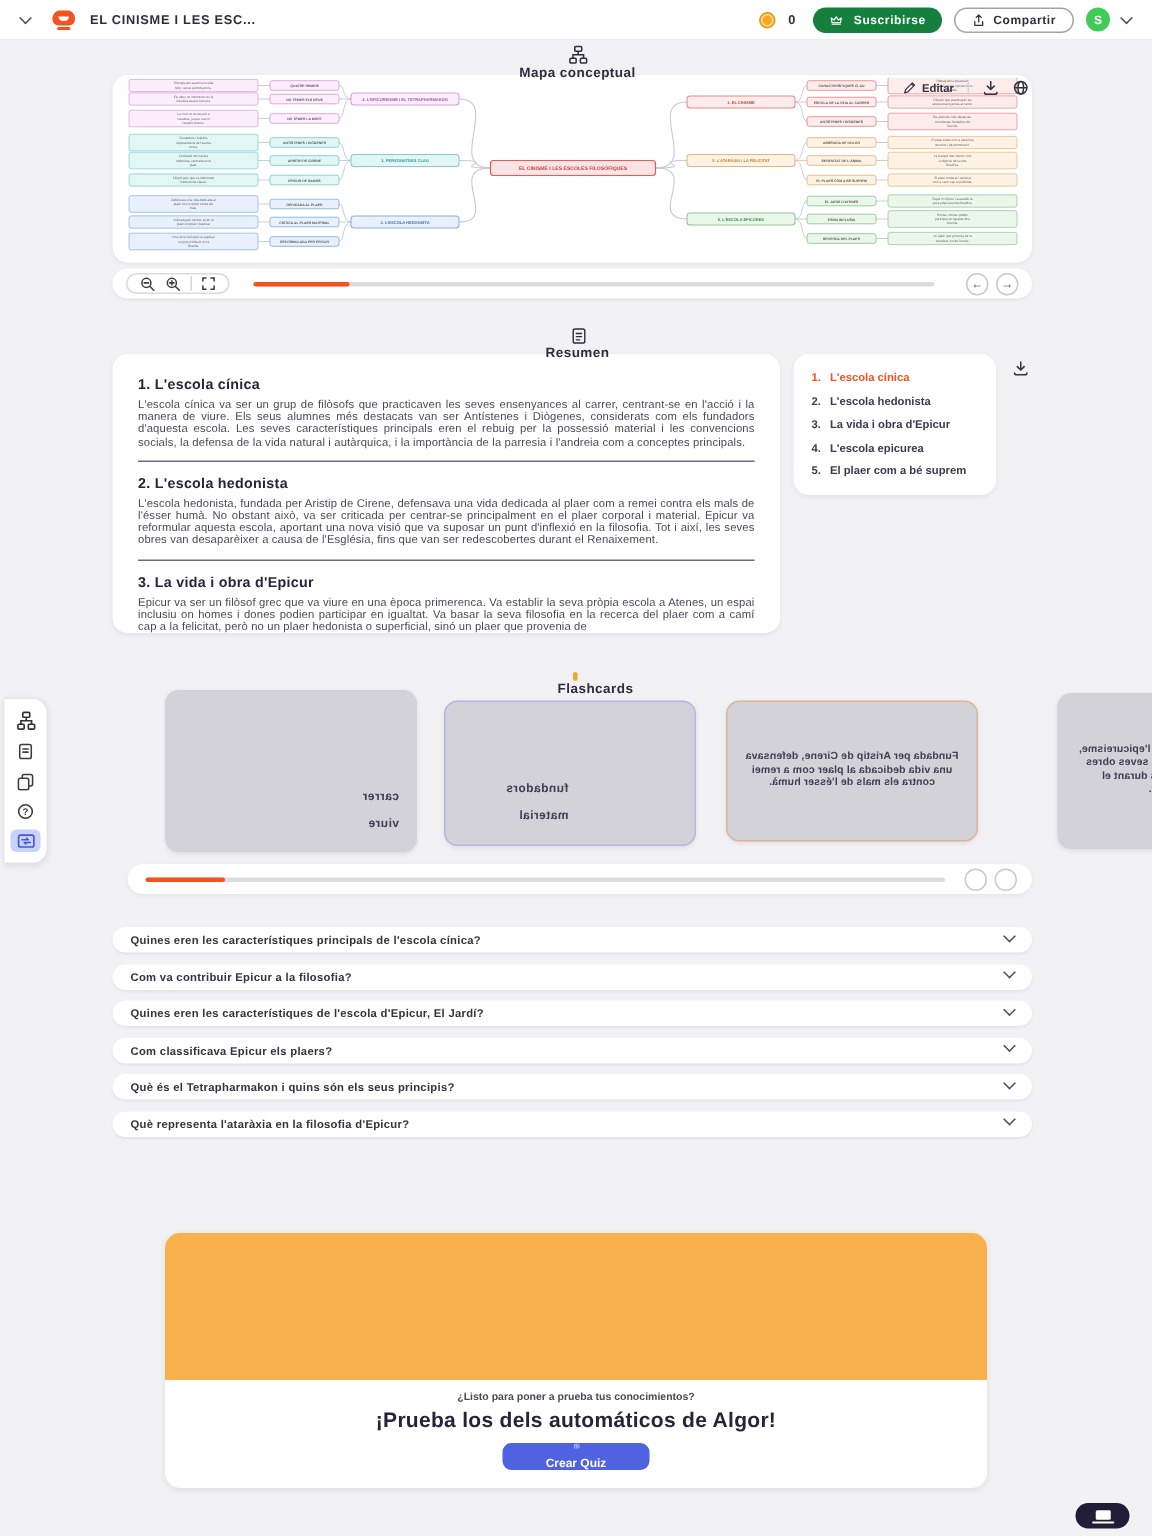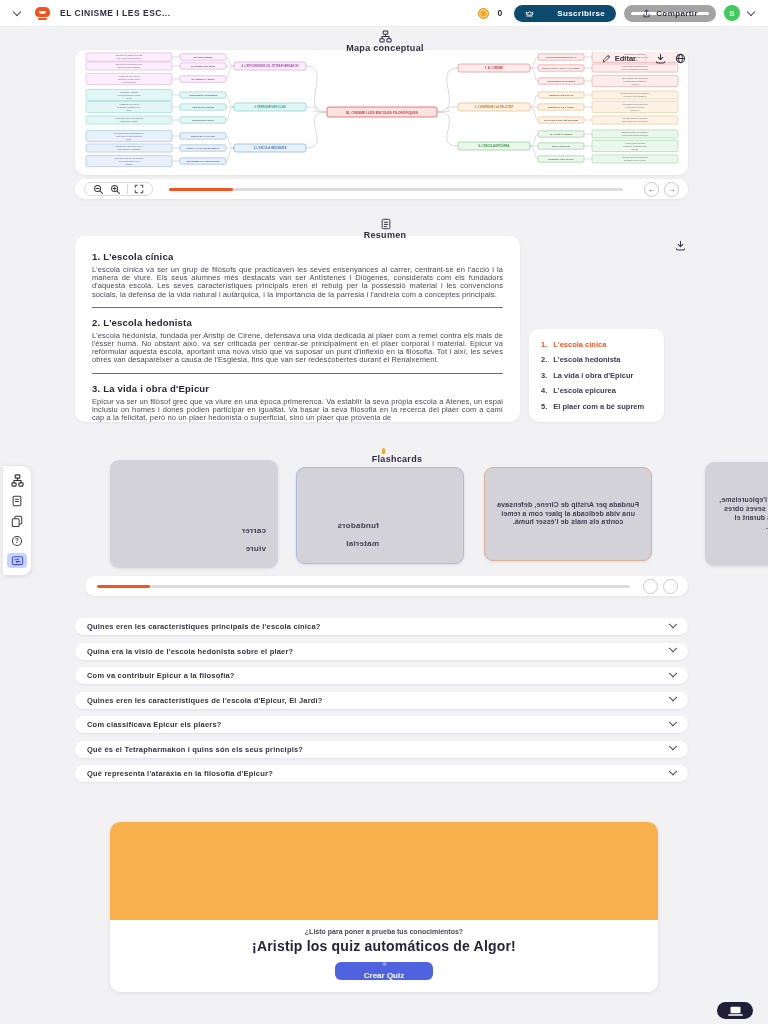--- a/index.html
+++ b/index.html
@@ -10,22 +10,22 @@
   .topbar { position:absolute; left:0; top:0; width:768px; height:27px; background:#fff; border-bottom:1px solid #ececf0; display:flex; align-items:center; padding:0 14px; z-index:30; }
   .chev { width:6px; height:6px; border-right:1.4px solid #4a4956; border-bottom:1.4px solid #4a4956; transform:rotate(45deg); display:inline-block; margin-top:-3px; }
   .logo { width:17px; height:15px; margin:0 9px 0 14px; position:relative; }
   .logo .head { position:absolute; left:1px; top:1px; width:15px; height:10px; background:#f4531f; border-radius:5px 5px 4px 4px; }
   .logo .mouth { position:absolute; left:5px; top:5px; width:7px; height:3.5px; background:#fff; border-radius:0 0 4px 4px; }
   .logo .base { position:absolute; left:4px; top:12px; width:9px; height:2.5px; background:#f4531f; border-radius:2px; }
   .doc-title { font-size:8.5px; font-weight:700; letter-spacing:.5px; color:#2e2d3d; }
   .topbar .right { margin-left:auto; display:flex; align-items:center; gap:8px; }
   .coin { width:11px; height:11px; border-radius:50%; background:#f6a623; border:1.6px solid #e8941a; box-shadow:inset 0 0 0 1.5px #ffd27d; }
   .coin-count { font-size:8.5px; font-weight:700; margin-right:4px; }
-  .btn-sub { display:flex; align-items:center; gap:23px; background:#0c4a6e; color:#fff; border:none; height:17px; padding:0 11px; border-radius:9px; font-size:8px; font-weight:700; letter-spacing:.4px; font-family:inherit; }
-  .btn-share { display:flex; align-items:center; gap:5px; background:#fff; color:#2e2d3d; border:7px solid #a3a3a3; height:17px; padding:0 11px; border-radius:9px; font-size:8px; font-weight:700; letter-spacing:.4px; font-family:inherit; }
+  .btn-sub { display:flex; align-items:center; gap:7px; background:#15803d; color:#fff; border:none; height:17px; padding:0 11px; border-radius:9px; font-size:8px; font-weight:700; letter-spacing:.4px; font-family:inherit; }
+  .btn-share { display:flex; align-items:center; gap:5px; background:#fff; color:#2e2d3d; border:1px solid #a3a3a3; height:17px; padding:0 11px; border-radius:9px; font-size:8px; font-weight:700; letter-spacing:.4px; font-family:inherit; }
   .avatar { width:16px; height:16px; border-radius:50%; background:#3fca5a; color:#fff; font-size:8px; font-weight:700; display:flex; align-items:center; justify-content:center; }
 
   
   .col { position:absolute; left:75px; top:27px; width:613px; }
 
   .sec-head { display:flex; align-items:center; height:16px; margin-top:3px; position:relative;flex-direction:column; }
   .sec-bar { width:3px; height:13px; border-radius:2px; margin-left:4px; }
   .sec-icon { margin-left:8px; display:flex; }
   .sec-title { font-size:9px; font-weight:700; letter-spacing:.3px; margin-left:7px; color:#2e2d3d; }
   .sec-title.pad { margin-left:31px; }
@@ -36,21 +36,21 @@
 
   
   .map-card { margin-top:4px; background:#fff; border-radius:10px; height:125px; box-shadow:0 1px 3px rgba(40,40,60,.07); overflow:hidden; padding:2px 5px; }
   .map-toolbar { margin-top:4px; background:#fff; border-radius:10px; height:20px; box-shadow:0 1px 3px rgba(40,40,60,.07); display:flex; align-items:center; padding:0 9px; }
   .zoom-pill { display:flex; align-items:center; gap:6px; border:1px solid #d9d9de; border-radius:9px; height:14px; padding:0 8px; }
   .track { flex:1; height:3px; border-radius:2px; background:#dcdcdf; margin:0 16px; position:relative; }
   .track .fill { position:absolute; left:0; top:0; bottom:0; border-radius:2px; background:#f4531f; }
   .circ-btn { width:15px; height:15px; border-radius:50%; border:1px solid #c9c9cf; background:#fff; display:flex; align-items:center; justify-content:center; font-size:8px; color:#3c3b49; margin-left:5px; }
 
   
-  .sum-wrap { display:flex; gap:9px; margin-top:2px; align-items:flex-end; }
+  .sum-wrap { display:flex; gap:9px; margin-top:2px; align-items:flex-start; }
   .sum-card { width:445px; height:186px; background:#fff; border-radius:10px; box-shadow:0 1px 3px rgba(40,40,60,.07); padding:15px 17px; overflow:hidden; }
   .sum-card h3 { font-size:9.5px; font-weight:800; color:#25243a; margin-bottom:4px; letter-spacing:.2px; }
   .sum-card p { font-size:7.5px; line-height:8.2px; color:#4a4958; text-align:justify; letter-spacing:.1px; }
   .sum-div { border-top:1px solid #6e6d80; margin:8px 0 9px; }
   .toc-card { width:135px; background:#fff; border-radius:10px; box-shadow:0 1px 3px rgba(40,40,60,.07); padding:11px 10px 11px 12px; }
   .toc-item { display:flex; gap:6px; font-size:7.5px; font-weight:700; color:#3c3b4d; line-height:9.5px; margin-bottom:6px; }
   .toc-item:last-child { margin-bottom:0; }
   .toc-item.active { color:#f4531f; }
 
   
@@ -469,24 +469,20 @@
   </span>
 </div>
 
 <div class="qa-col">
   <div class="qa-rows" id="qa-rows">
       <div class="qa-row">
         <span class="qa-q">Quines eren les característiques principals de l'escola cínica?</span>
         <span class="qa-chev"></span>
       </div>
       <div class="qa-row">
-        <span class="qa-q">Quina era la visió de l'escola hedonista sobre el plaer?</span>
-        <span class="qa-chev"></span>
-      </div>
-      <div class="qa-row">
         <span class="qa-q">Com va contribuir Epicur a la filosofia?</span>
         <span class="qa-chev"></span>
       </div>
       <div class="qa-row">
         <span class="qa-q">Quines eren les característiques de l'escola d'Epicur, El Jardí?</span>
         <span class="qa-chev"></span>
       </div>
       <div class="qa-row">
         <span class="qa-q">Com classificava Epicur els plaers?</span>
         <span class="qa-chev"></span>
@@ -499,21 +495,21 @@
         <span class="qa-q">Què representa l'ataràxia en la filosofia d'Epicur?</span>
         <span class="qa-chev"></span>
       </div>
     </div>
 </div>
 
 <div class="promo">
   <div class="promo-img"></div>
   <div class="promo-body">
     <div class="promo-kicker">¿Listo para poner a prueba tus conocimientos?</div>
-    <div class="promo-head">¡Aristip los quiz automáticos de Algor!</div>
+    <div class="promo-head">¡Prueba los dels automáticos de Algor!</div>
     <button class="promo-btn">
       <svg class="ic" width="11" height="11" viewBox="0 0 14 14">
           <rect x="1.5" y="3" width="11" height="8.5" rx="1.5" fill="none" stroke="#fff" stroke-width="1.2"></rect>
           <path d="M4 6.3h4.5L7.3 5.2M10 8.2H5.5l1.2 1.1" fill="none" stroke="#fff" stroke-width="1.1" stroke-linecap="round" stroke-linejoin="round"></path>
         </svg>
       <span>Crear Quiz</span>
     </button>
   </div>
 </div>
 

